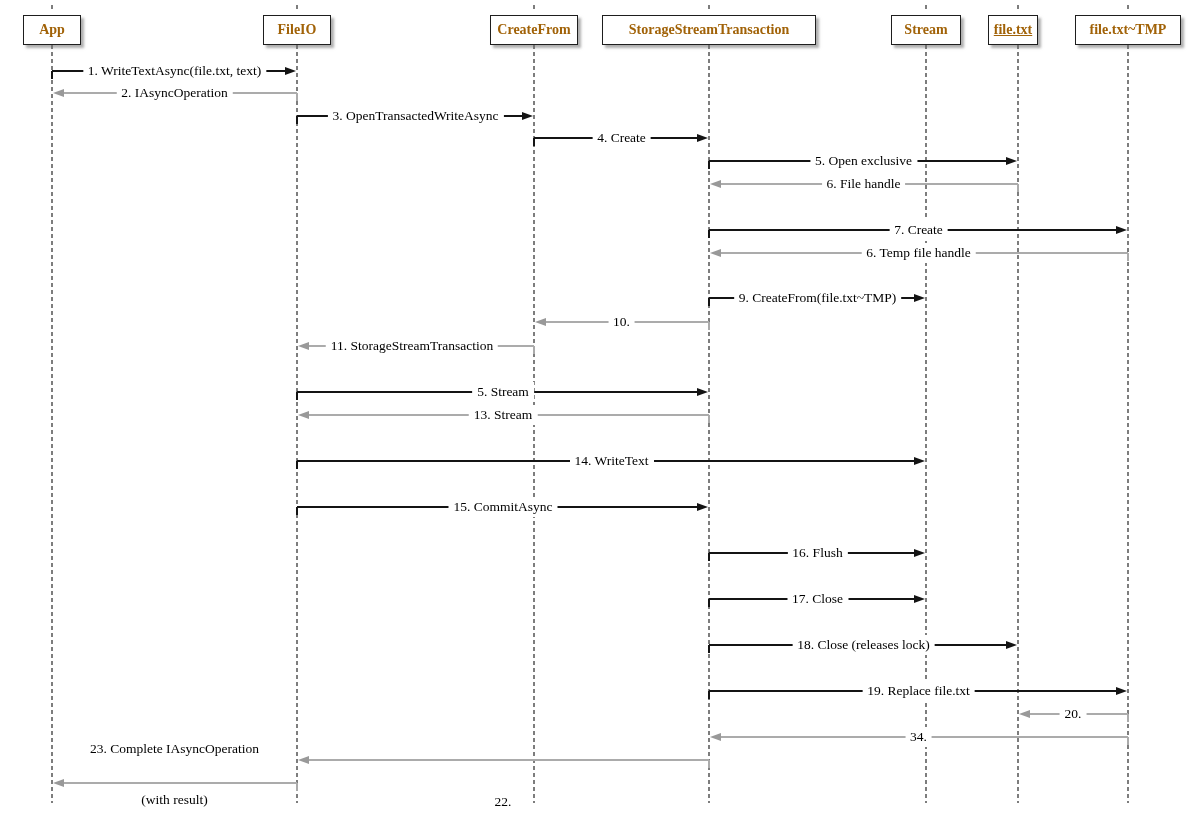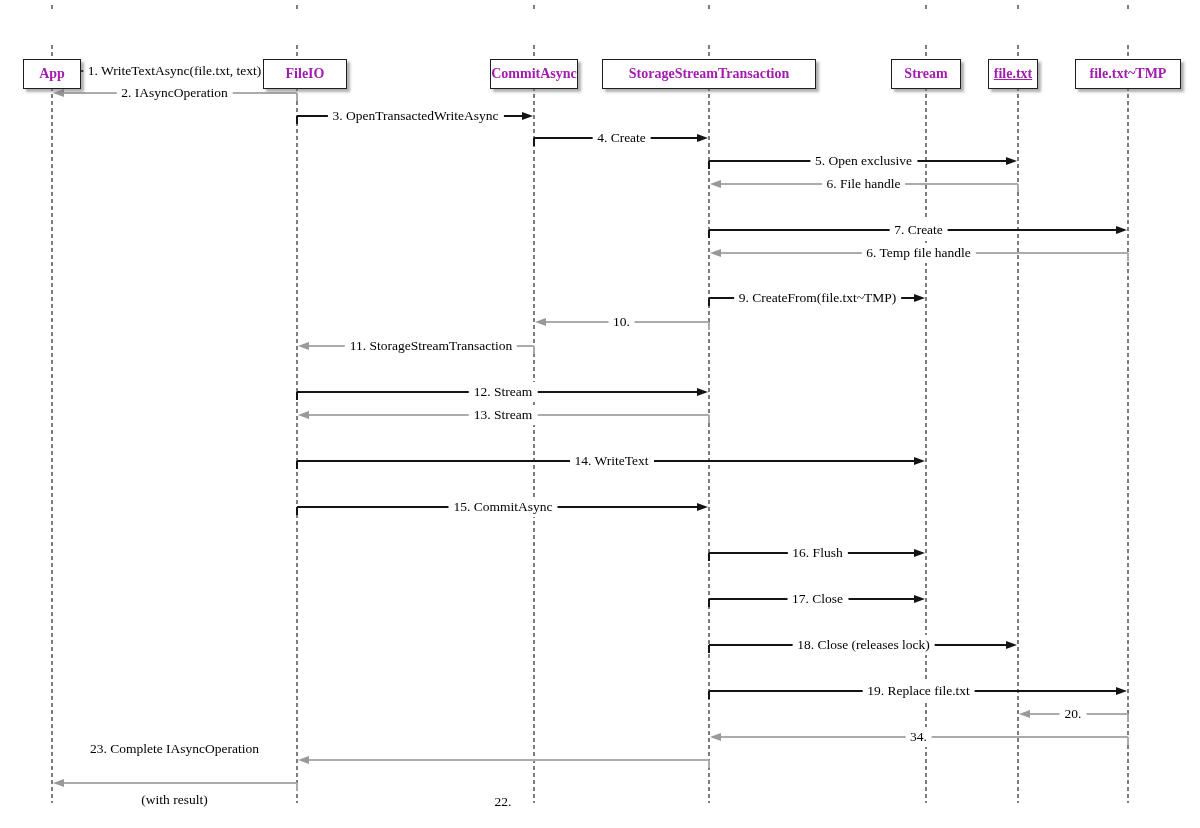--- a/index.html
+++ b/index.html
@@ -16,24 +16,23 @@
     top: 15px;
     height: 30px;
     box-sizing: border-box;
     background: #ffffff;
     border: 1.4px solid #1e1e1e;
     box-shadow: 2.5px 3px 2.5px rgba(110,110,110,0.55);
     text-align: center;
     font-weight: bold;
     font-size: 14px;
     line-height: 27px;
-    color: #a21caf;
+    color: #a16207;
     white-space: nowrap;
     z-index: 5;
-    margin-top: 44px;
   }
   .lifeline, .lifeline-tick {
     position: absolute;
     width: 2px;
     background-image: repeating-linear-gradient(to bottom, #7d7d7d 0px, #7d7d7d 4px, transparent 4px, transparent 7px);
     z-index: 1;
   }
   .lifeline-tick { top: 5px; height: 7px; }
   .msg-line {
     position: absolute;
@@ -84,27 +83,27 @@
 <body>
 
 <div id="canvas">
     <div class="lifeline-tick" style="left: 51px;"></div>
     <div class="lifeline" style="left: 51px; top: 45px; height: 758px;"></div>
     <div class="actor-box" style="left: 23px; width: 58px;">
       <div>App</div>
     </div>
     <div class="lifeline-tick" style="left: 296px;"></div>
     <div class="lifeline" style="left: 296px; top: 45px; height: 758px;"></div>
-    <div class="actor-box" style="left: 263px; width: 84px;">
+    <div class="actor-box" style="left: 263px; width: 68px;">
       <div>FileIO</div>
     </div>
     <div class="lifeline-tick" style="left: 533px;"></div>
     <div class="lifeline" style="left: 533px; top: 45px; height: 758px;"></div>
     <div class="actor-box" style="left: 490px; width: 88px;">
-      <div>CommitAsync</div>
+      <div>CreateFrom</div>
     </div>
     <div class="lifeline-tick" style="left: 708px;"></div>
     <div class="lifeline" style="left: 708px; top: 45px; height: 758px;"></div>
     <div class="actor-box" style="left: 602px; width: 214px;">
       <div>StorageStreamTransaction</div>
     </div>
     <div class="lifeline-tick" style="left: 925px;"></div>
     <div class="lifeline" style="left: 925px; top: 45px; height: 758px;"></div>
     <div class="actor-box" style="left: 891px; width: 70px;">
       <div>Stream</div>
@@ -155,25 +154,25 @@
     <div class="msg-head right" style="top: 293.5px; left: 914px; border-left-color: rgb(20, 20, 20);"></div>
     <div class="msg-stub" style="left: 708px; top: 298px; background: rgb(20, 20, 20);"></div>
     <div class="msg-label" style="left: 817.5px; top: 288px;">9. CreateFrom(file.txt~TMP)</div>
     <div class="msg-line" style="top: 321px; background: rgb(171, 171, 171); left: 538px; width: 171px;"></div>
     <div class="msg-head left" style="top: 317.5px; left: 535px; border-right-color: rgb(153, 153, 153);"></div>
     <div class="msg-stub" style="left: 708px; top: 322px; background: rgb(171, 171, 171);"></div>
     <div class="msg-label" style="left: 621.5px; top: 312px;">10.</div>
     <div class="msg-line" style="top: 345px; background: rgb(171, 171, 171); left: 301px; width: 233px;"></div>
     <div class="msg-head left" style="top: 341.5px; left: 298px; border-right-color: rgb(153, 153, 153);"></div>
     <div class="msg-stub" style="left: 533px; top: 346px; background: rgb(171, 171, 171);"></div>
-    <div class="msg-label" style="left: 431px; top: 336px;">11. StorageStreamTransaction</div>
+    <div class="msg-label" style="left: 412px; top: 336px;">11. StorageStreamTransaction</div>
     <div class="msg-line" style="top: 391px; background: rgb(20, 20, 20); left: 297px; width: 408px;"></div>
     <div class="msg-head right" style="top: 387.5px; left: 697px; border-left-color: rgb(20, 20, 20);"></div>
     <div class="msg-stub" style="left: 296px; top: 392px; background: rgb(20, 20, 20);"></div>
-    <div class="msg-label" style="left: 503px; top: 382px;">12. Stream</div>
+    <div class="msg-label" style="left: 503px; top: 382px;">5. Stream</div>
     <div class="msg-line" style="top: 414px; background: rgb(171, 171, 171); left: 301px; width: 408px;"></div>
     <div class="msg-head left" style="top: 410.5px; left: 298px; border-right-color: rgb(153, 153, 153);"></div>
     <div class="msg-stub" style="left: 708px; top: 415px; background: rgb(171, 171, 171);"></div>
     <div class="msg-label" style="left: 503px; top: 405px;">13. Stream</div>
     <div class="msg-line" style="top: 460px; background: rgb(20, 20, 20); left: 297px; width: 625px;"></div>
     <div class="msg-head right" style="top: 456.5px; left: 914px; border-left-color: rgb(20, 20, 20);"></div>
     <div class="msg-stub" style="left: 296px; top: 461px; background: rgb(20, 20, 20);"></div>
     <div class="msg-label" style="left: 611.5px; top: 451px;">14. WriteText</div>
     <div class="msg-line" style="top: 506px; background: rgb(20, 20, 20); left: 297px; width: 408px;"></div>
     <div class="msg-head right" style="top: 502.5px; left: 697px; border-left-color: rgb(20, 20, 20);"></div>

